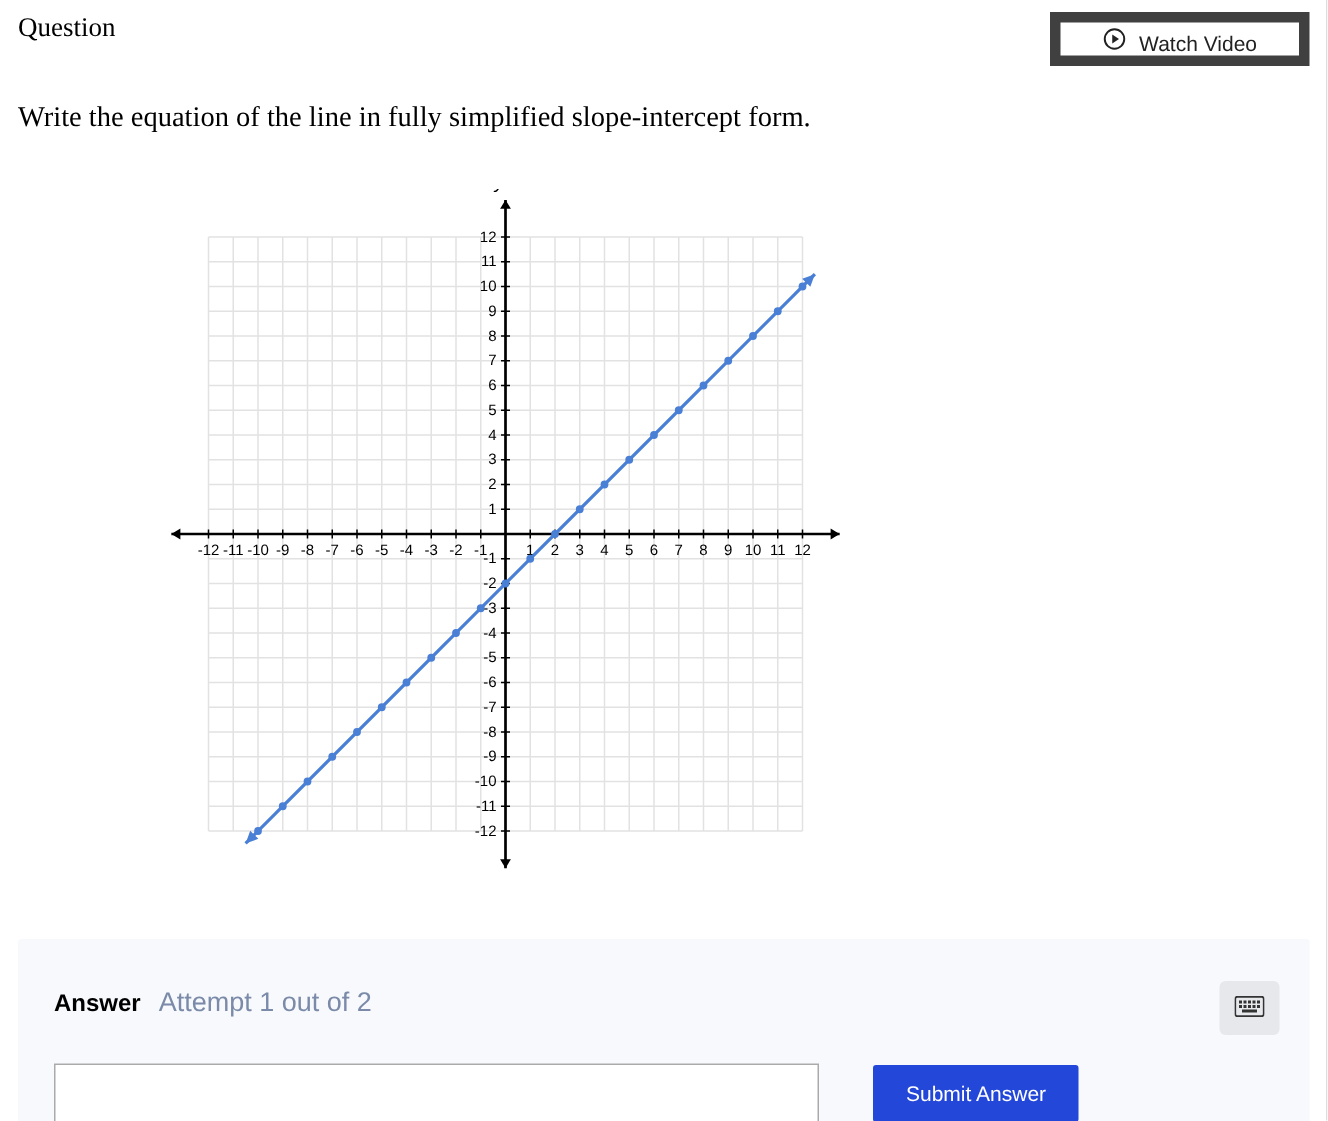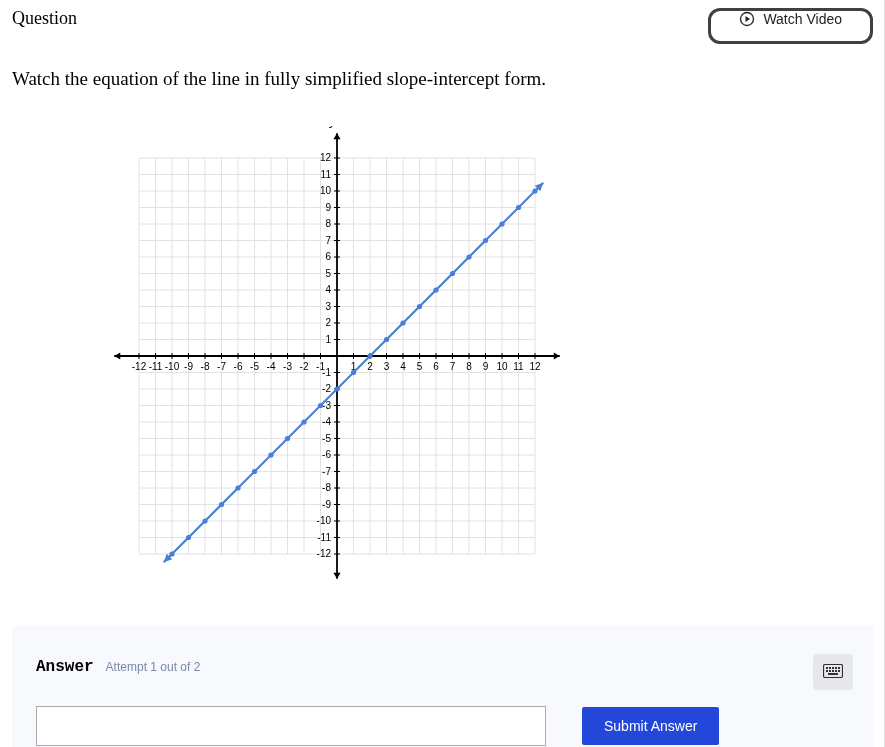--- a/index.html
+++ b/index.html
@@ -1,27 +1,27 @@
 <!DOCTYPE html>
 <html><head>
 <meta charset="utf-8">
 <style>
   * { box-sizing: border-box; margin: 0; padding: 0; }
   body { font-family: Georgia, 'Times New Roman', serif; background: #fff; width: 885px; position: relative; }
   .container { padding: 8px 12px 30px 12px; }
   .header-row { display: flex; justify-content: space-between; align-items: flex-start; margin-bottom: 24px; }
   .q-title { font-weight: normal; font-size: 18px; font-family: Georgia, serif; }
   .header-buttons { display: flex; gap: 16px; }
-  .hdr-btn { border: 3px solid #404040; background: #fff; font-family: -apple-system, Helvetica, Arial, sans-serif; font-size: 14px; color: #222; padding: 0 28px; height: 36px; display: flex; align-items: flex-start; gap: 8px; cursor: pointer; border-radius: 12px; }
+  .hdr-btn { border: 7px solid #404040; background: #fff; font-family: -apple-system, Helvetica, Arial, sans-serif; font-size: 14px; color: #222; padding: 0 28px; height: 36px; display: flex; align-items: flex-end; gap: 8px; cursor: pointer; border-radius: 0; }
   .prompt { font-size: 19px; font-family: Georgia, serif; color: #000; margin-bottom: 36px; }
   .graph-wrap { display: flex; justify-content: flex-start; padding-left: 95px; margin-bottom: 40px; }
   .answer-panel { background: #f7f9fc; padding: 32px 24px 24px 24px; border-radius: 2px; position: relative; }
   .answer-row1 { display: flex; align-items: baseline; gap: 12px; margin-bottom: 30px; }
-  .answer-label { font-weight: bold; font-size: 16px; font-family: Liberation Mono, monospace; }
-  .attempt-text { color: #7a8aa8; font-size: 12px; font-family: -apple-system, Helvetica, Arial, sans-serif; }
+  .answer-label { font-weight: bold; font-size: 16px; font-family: Liberation Sans, sans-serif; }
+  .attempt-text { color: #7a8aa8; font-size: 18px; font-family: -apple-system, Helvetica, Arial, sans-serif; }
   .kbd-btn { position: absolute; right: 20px; top: 28px; width: 40px; height: 36px; background: #e6e8ec; border: none; border-radius: 4px; display: flex; align-items: center; justify-content: center; cursor: pointer; }
   .answer-row2 { display: flex; gap: 36px; align-items: center; }
   .answer-input { flex: 0 0 510px; height: 40px; border: 1px solid #aaa; padding: 0 10px; font-size: 16px; font-family: Georgia, serif; }
   .submit-btn { background: #2347d8; color: #fff; border: none; height: 38px; padding: 2px 22px; font-size: 14px; font-family: -apple-system, Helvetica, Arial, sans-serif; cursor: pointer; border-radius: 2px; }
   svg text { font-family: Arial, sans-serif; }
   .right-border { position: absolute; right: 0; top: 0; width: 1px; height: 747px; background: #ddd; }
 </style>
 </head>
 <body>
 
@@ -34,21 +34,21 @@
           <svg width="16" height="16" viewBox="0 0 16 16">
               <circle cx="8" cy="8" r="6.5" fill="none" stroke="#222" stroke-width="1.3"></circle>
               <polygon points="6.5,5 11,8 6.5,11" fill="#222"></polygon>
             </svg>
         </span>
         <span>Watch Video</span>
       </button>
     </div>
   </div>
 
-  <div class="prompt">Watch the equation of the line in fully simplified slope-intercept form.</div>
+  <div class="prompt">Write the equation of the line in fully simplified slope-intercept form.</div>
 
   <div class="graph-wrap">
     <svg id="graph-svg" width="460" height="460" viewBox="0 0 460 460">
         <rect x="32" y="32" width="396" height="396" fill="#fff" stroke="none"></rect>
         <line x1="32" y1="428" x2="32" y2="32" stroke="#e2e2e2" stroke-width="1"></line>
         <line x1="32" y1="428" x2="428" y2="428" stroke="#e2e2e2" stroke-width="1"></line>
         <line x1="48.5" y1="428" x2="48.5" y2="32" stroke="#e2e2e2" stroke-width="1"></line>
         <line x1="32" y1="411.5" x2="428" y2="411.5" stroke="#e2e2e2" stroke-width="1"></line>
         <line x1="65" y1="428" x2="65" y2="32" stroke="#e2e2e2" stroke-width="1"></line>
         <line x1="32" y1="395" x2="428" y2="395" stroke="#e2e2e2" stroke-width="1"></line>

